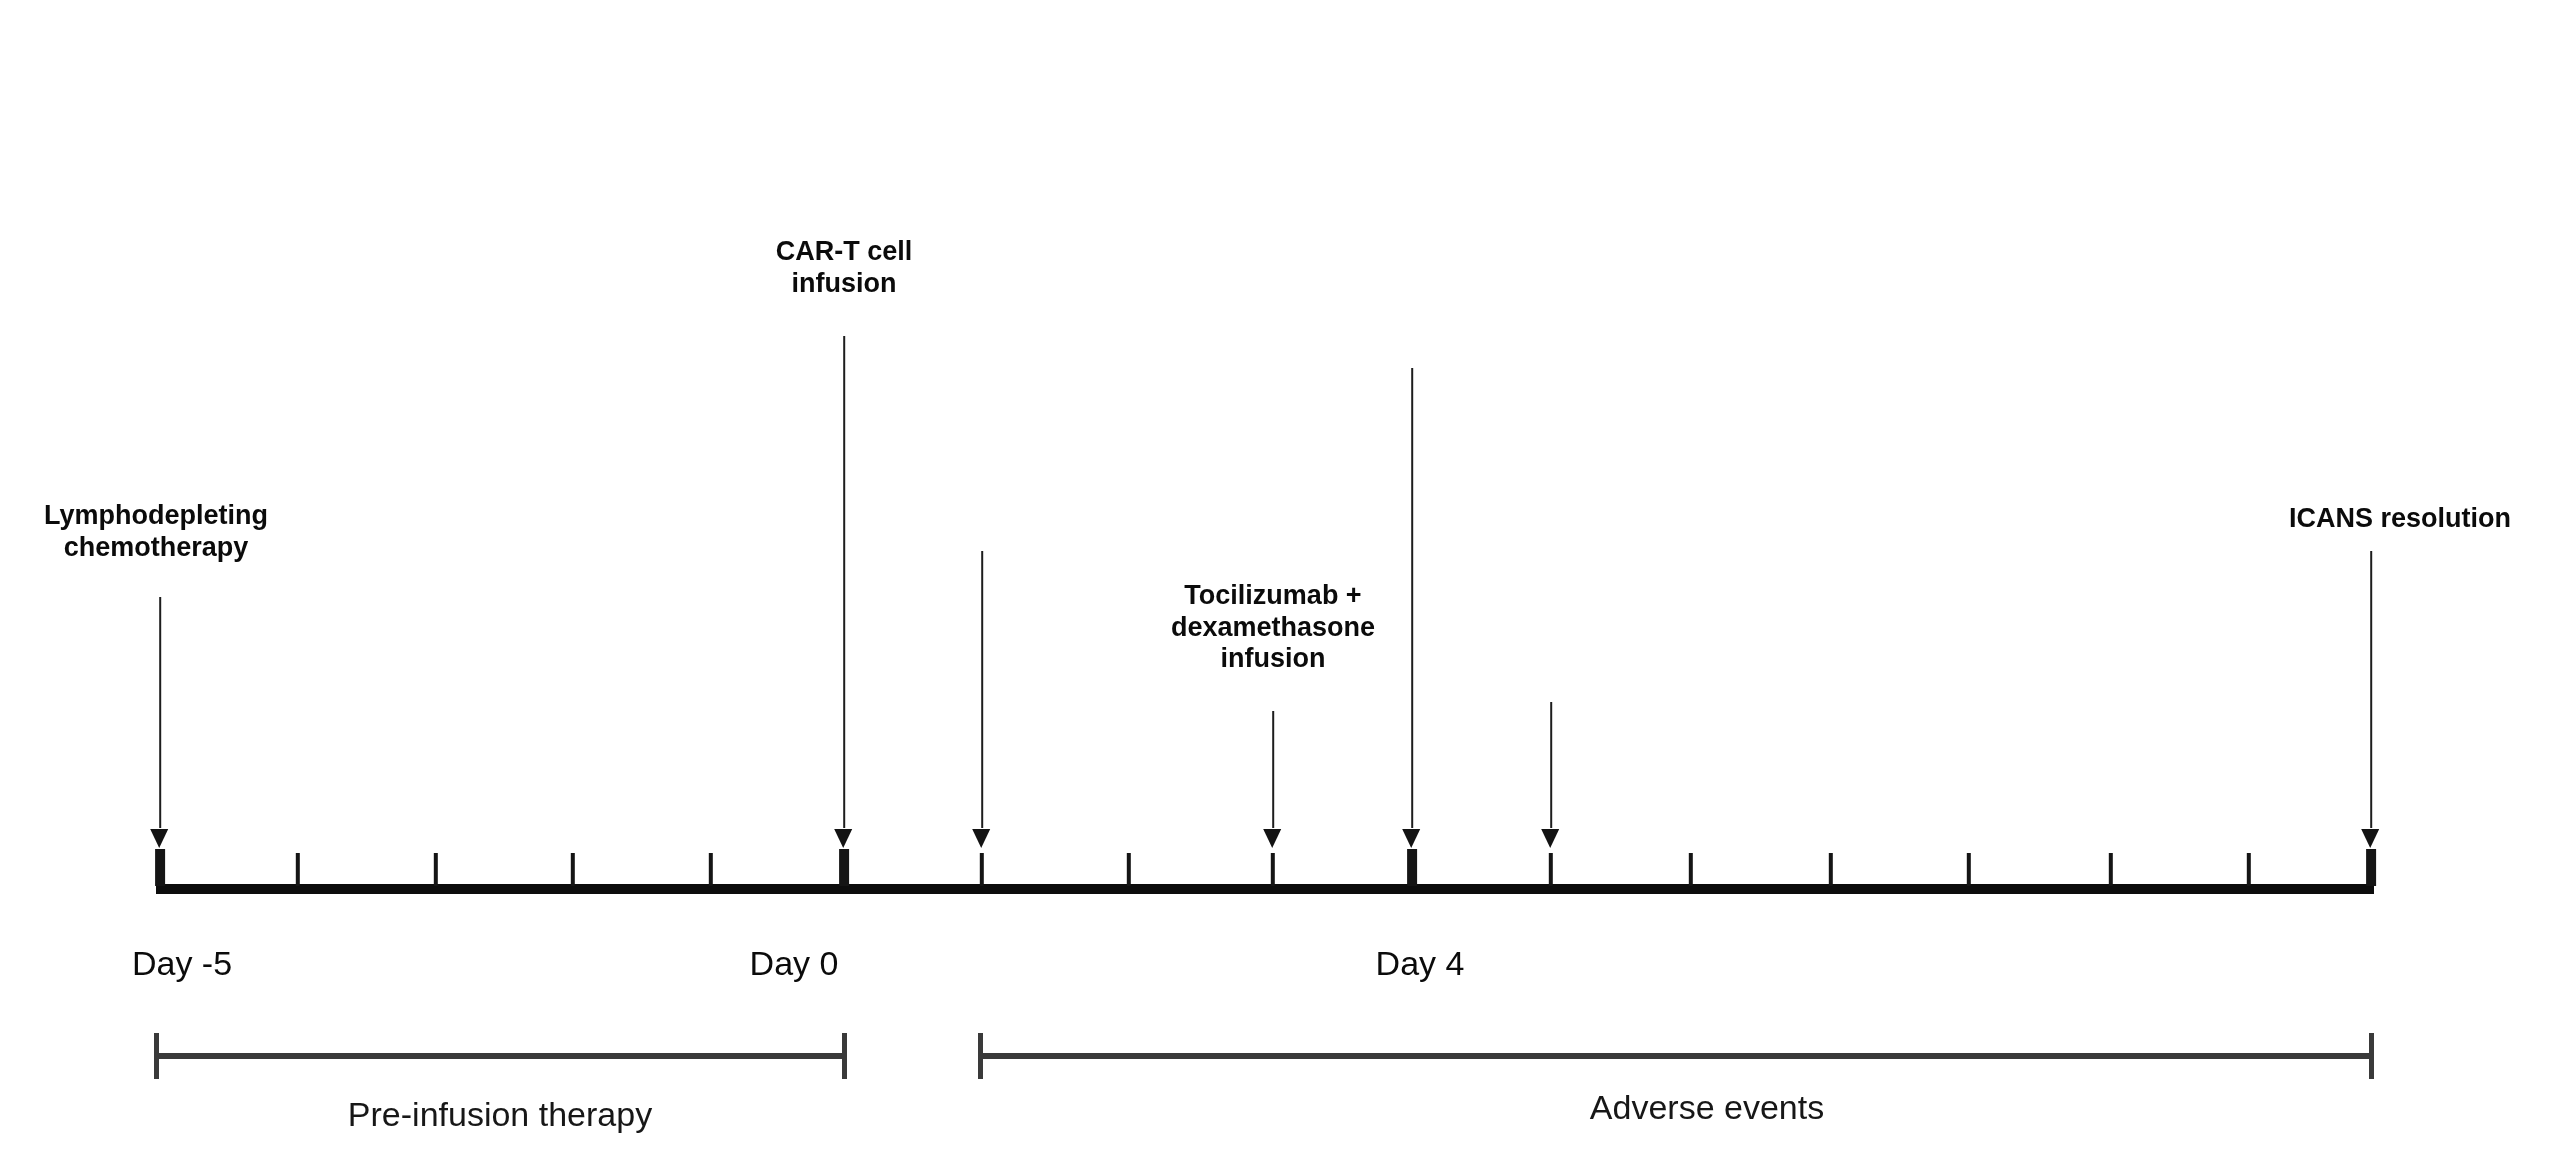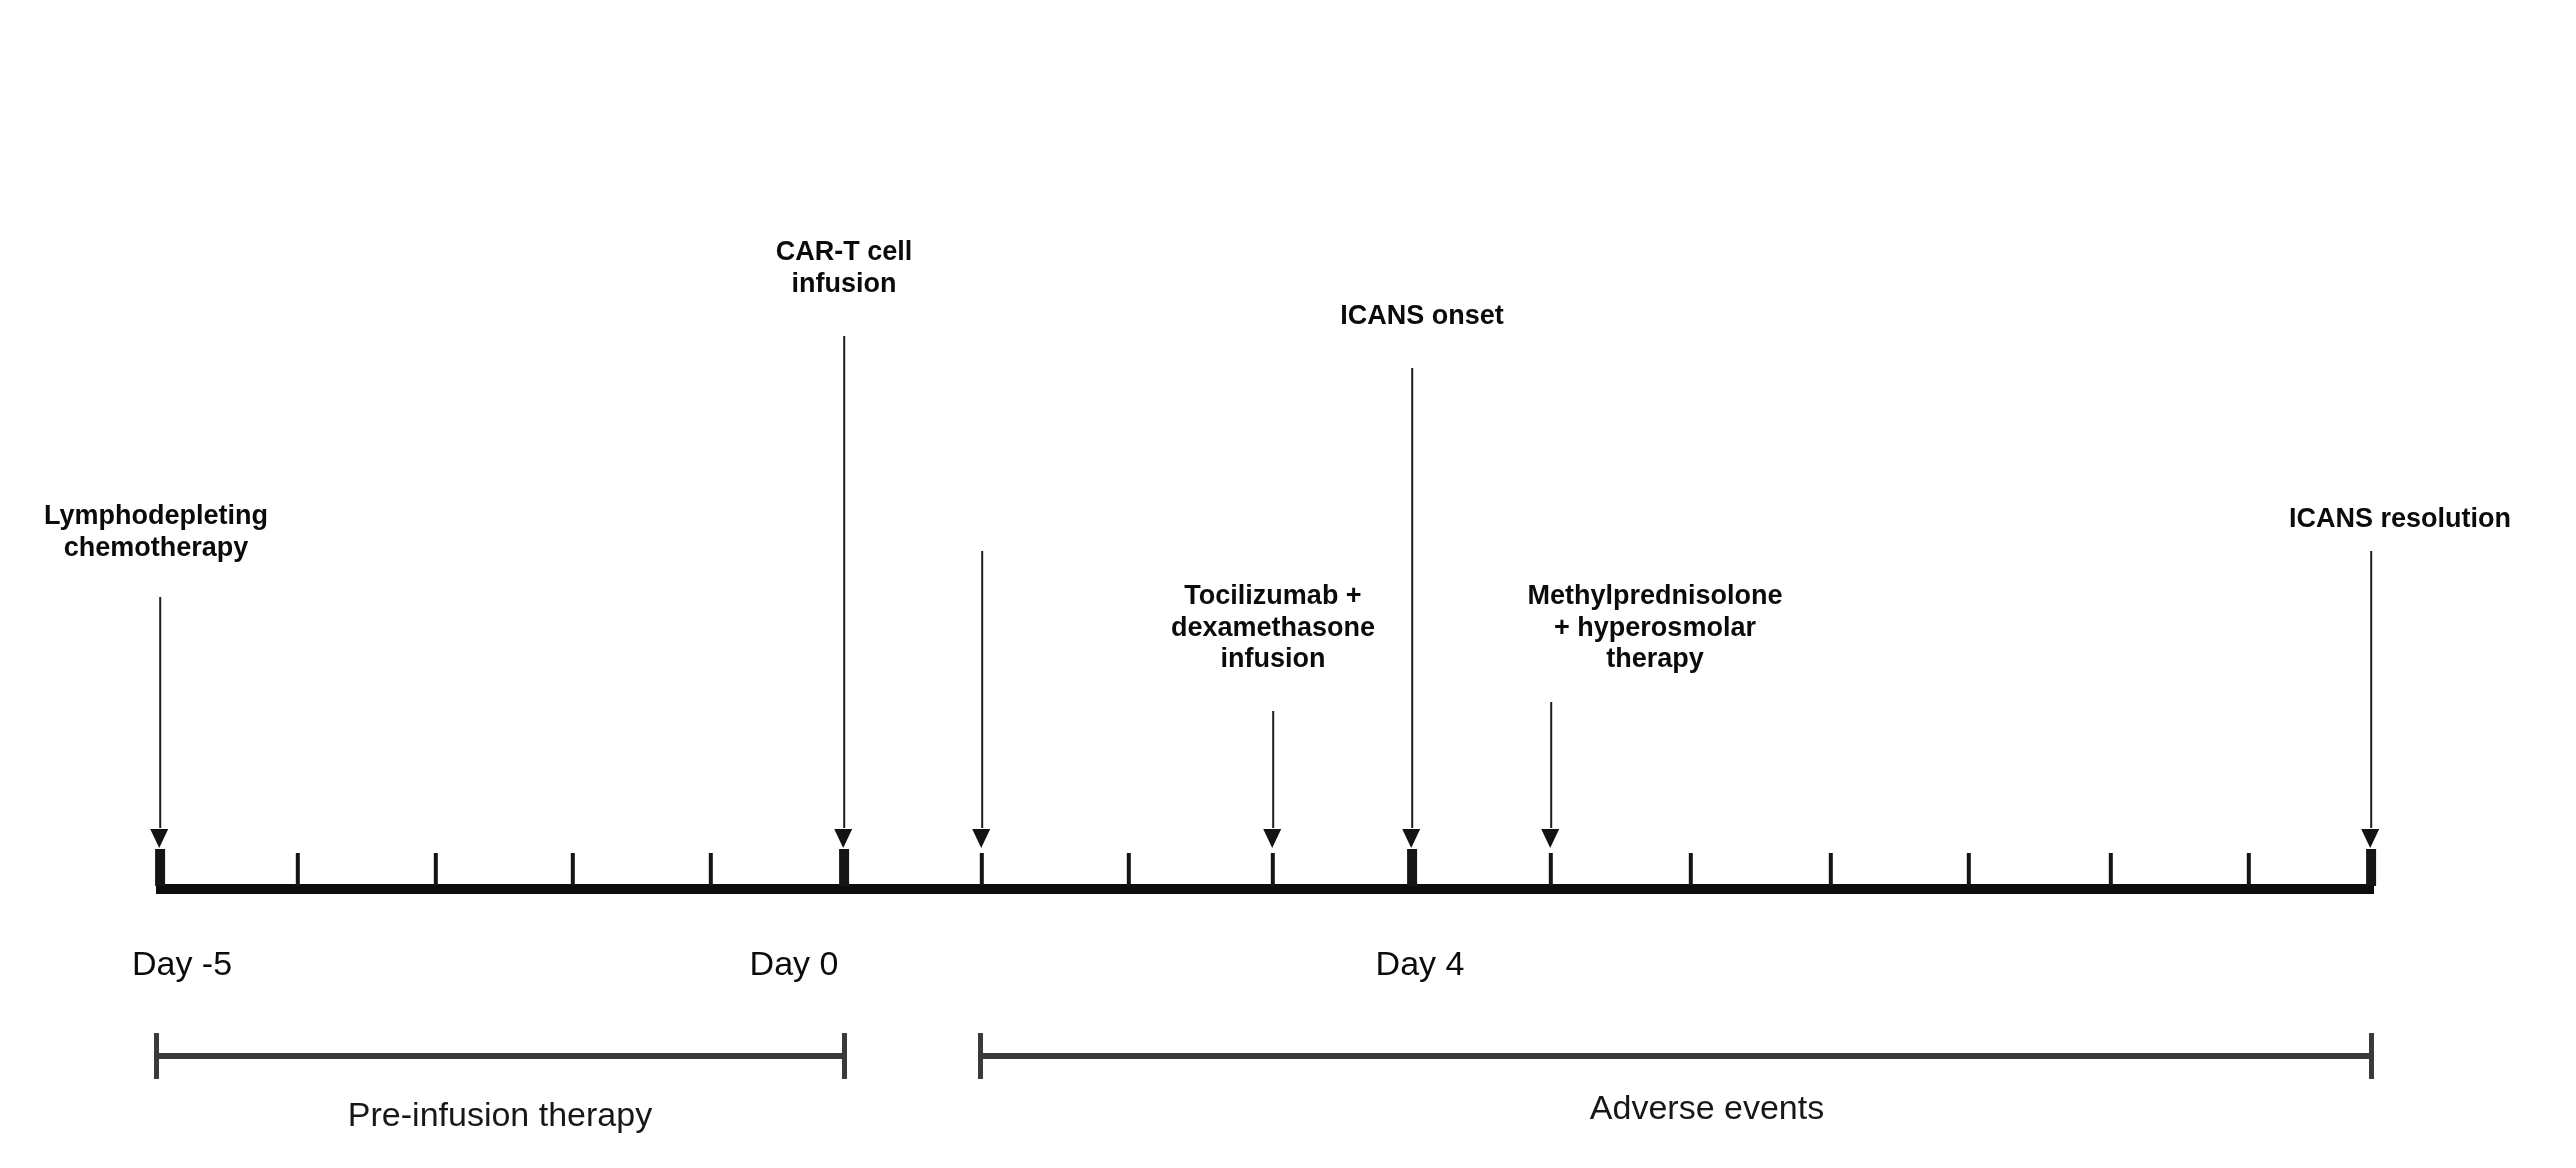--- a/index.html
+++ b/index.html
@@ -139,25 +139,21 @@
 chemotherapy</div>
 
   <div class="evt-label" style="left:844px; top:236px; width:373px;">CAR-T cell
 infusion</div>
 
 
   <div class="evt-label" style="left:1273px; top:580px; width:356px;">Tocilizumab +
 dexamethasone
 infusion</div>
 
-  <div class="evt-label" style="left:1422px; top:300px; width:373px;">ICANS onset</div>
-
-  <div class="evt-label" style="left:1655px; top:580px; width:400px;">Methylprednisolone
-+ hyperosmolar
-therapy</div>
+
 
   <div class="evt-label" style="left:2400px; top:503px; width:373px;">ICANS resolution</div>
 
   <div class="evt-arrow" style="left:160px; top:597px; height:251px;">
     <div class="shaft" style="height:231px;"></div>
       <div class="head"></div>
   </div>
 
   <div class="evt-arrow" style="left:844px; top:336px; height:512px;">
     <div class="shaft" style="height:492px;"></div>

